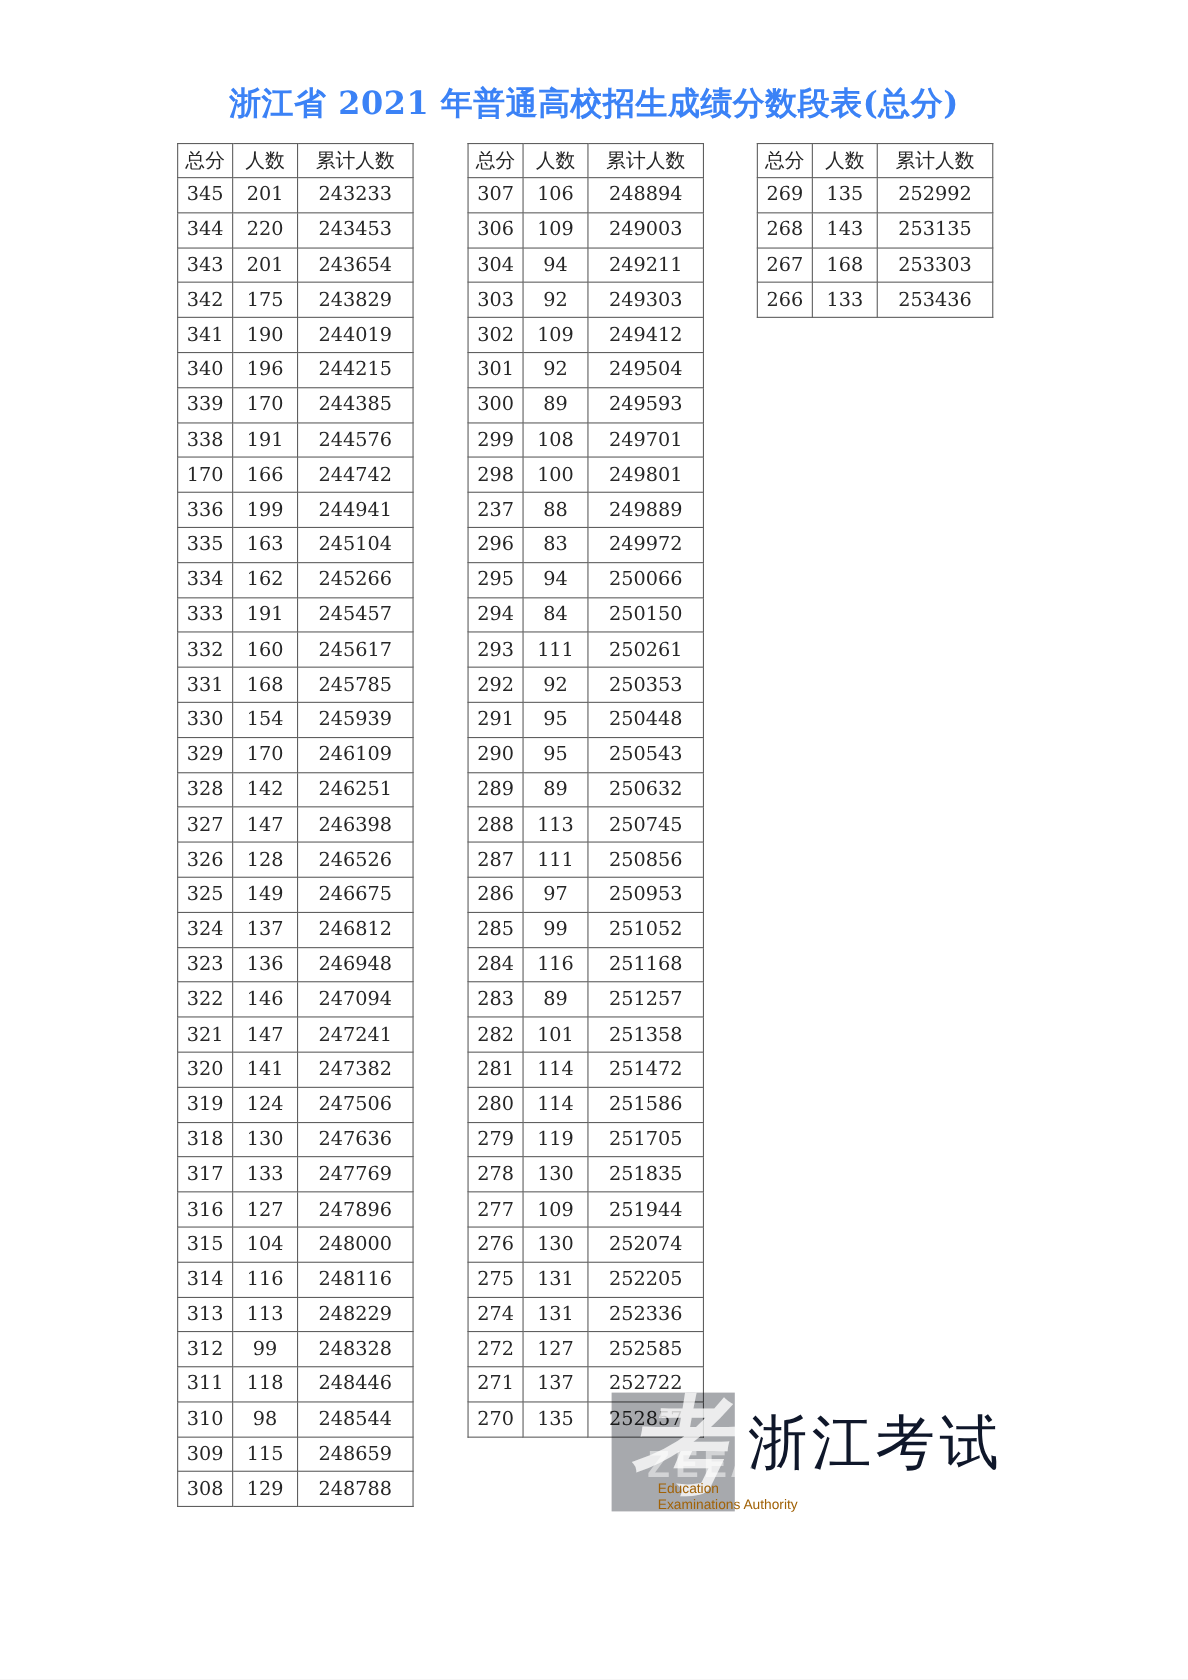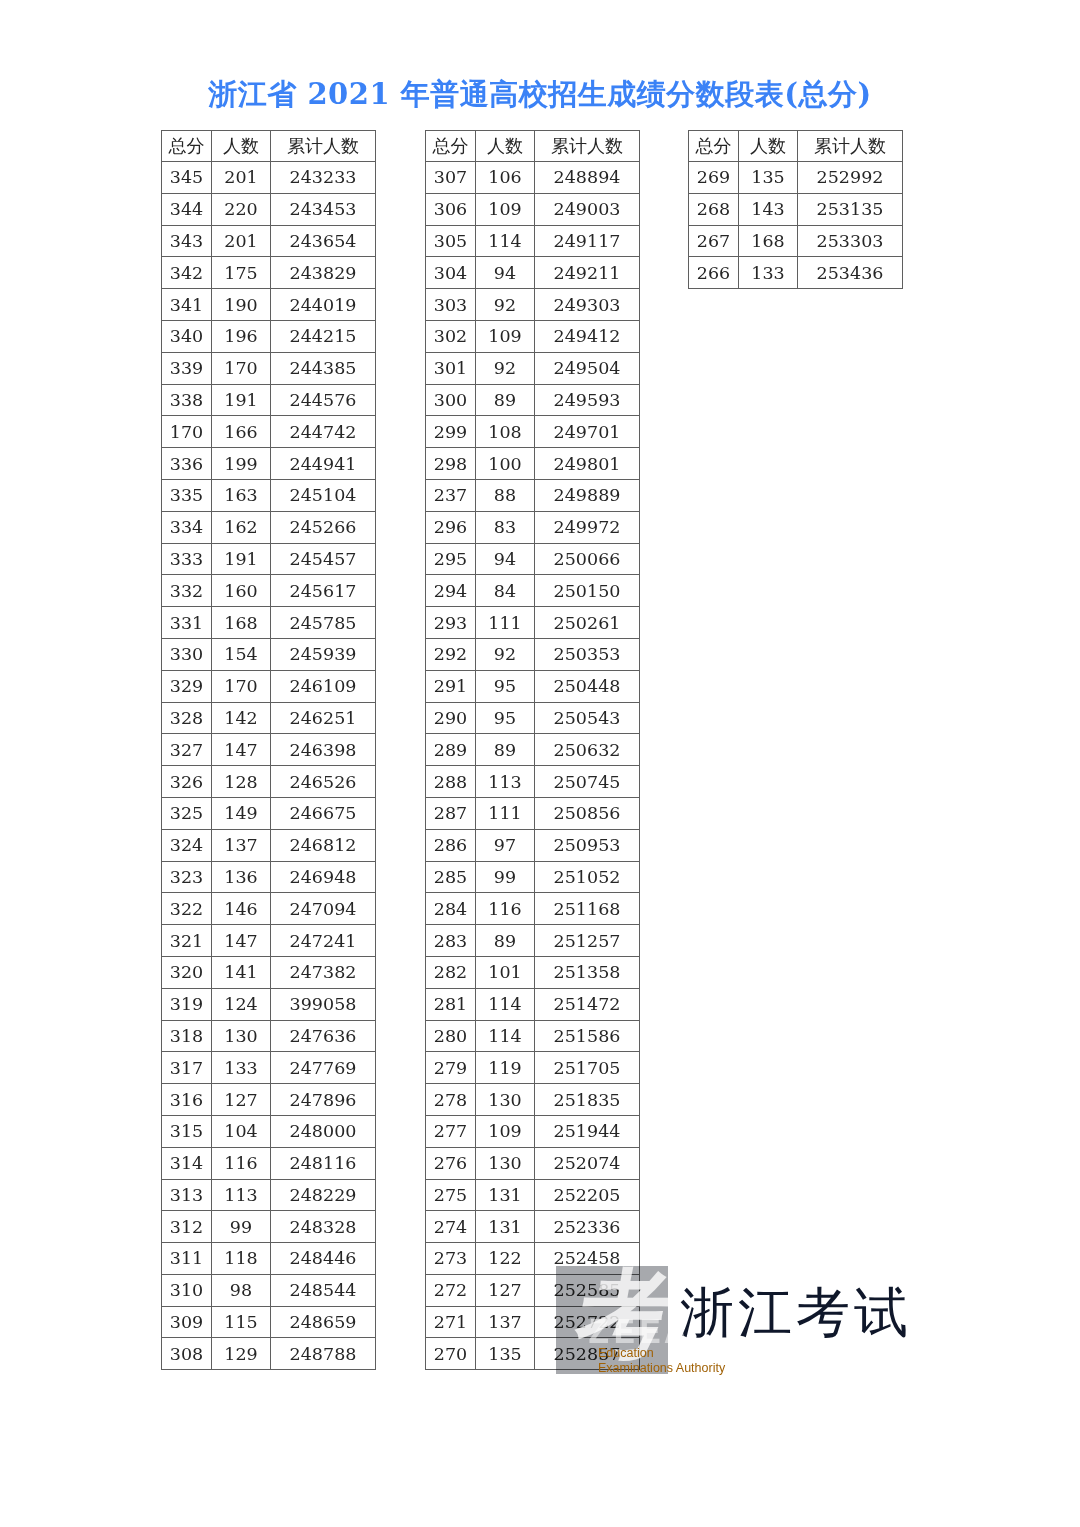--- a/index.html
+++ b/index.html
@@ -264,21 +264,21 @@
           <td>247241</td>
         </tr>
         <tr>
           <td>320</td>
           <td>141</td>
           <td>247382</td>
         </tr>
         <tr>
           <td>319</td>
           <td>124</td>
-          <td>399058</td>
+          <td>247506</td>
         </tr>
         <tr>
           <td>318</td>
           <td>130</td>
           <td>247636</td>
         </tr>
         <tr>
           <td>317</td>
           <td>133</td>
           <td>247769</td>
@@ -343,25 +343,20 @@
           <td>307</td>
           <td>106</td>
           <td>248894</td>
         </tr>
         <tr>
           <td>306</td>
           <td>109</td>
           <td>249003</td>
         </tr>
         <tr>
-          <td>305</td>
-          <td>114</td>
-          <td>249117</td>
-        </tr>
-        <tr>
           <td>304</td>
           <td>94</td>
           <td>249211</td>
         </tr>
         <tr>
           <td>303</td>
           <td>92</td>
           <td>249303</td>
         </tr>
         <tr>
@@ -501,25 +496,20 @@
         </tr>
         <tr>
           <td>275</td>
           <td>131</td>
           <td>252205</td>
         </tr>
         <tr>
           <td>274</td>
           <td>131</td>
           <td>252336</td>
-        </tr>
-        <tr>
-          <td>273</td>
-          <td>122</td>
-          <td>252458</td>
         </tr>
         <tr>
           <td>272</td>
           <td>127</td>
           <td>252585</td>
         </tr>
         <tr>
           <td>271</td>
           <td>137</td>
           <td>252722</td>

